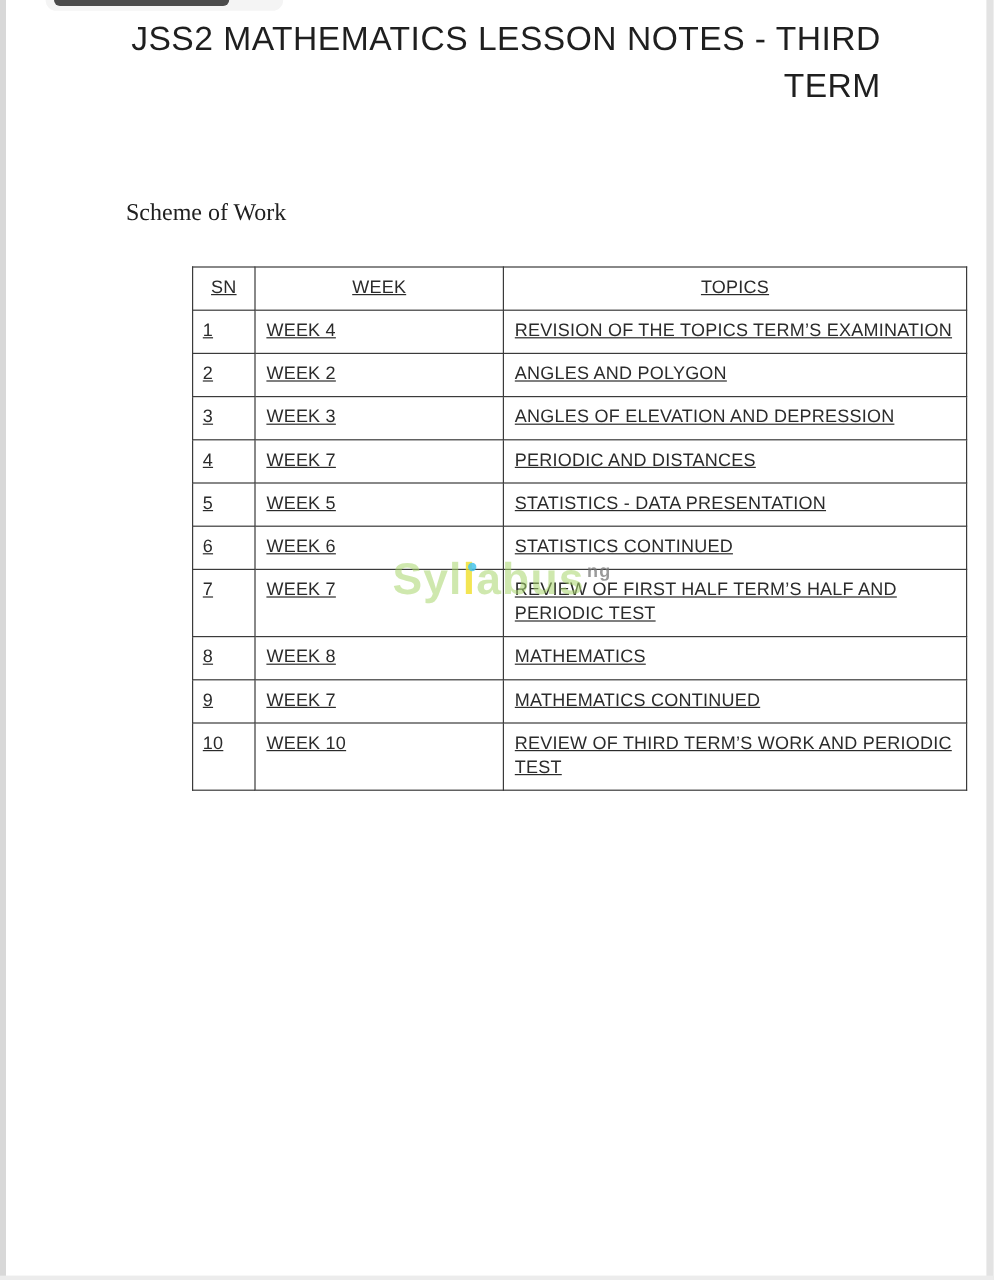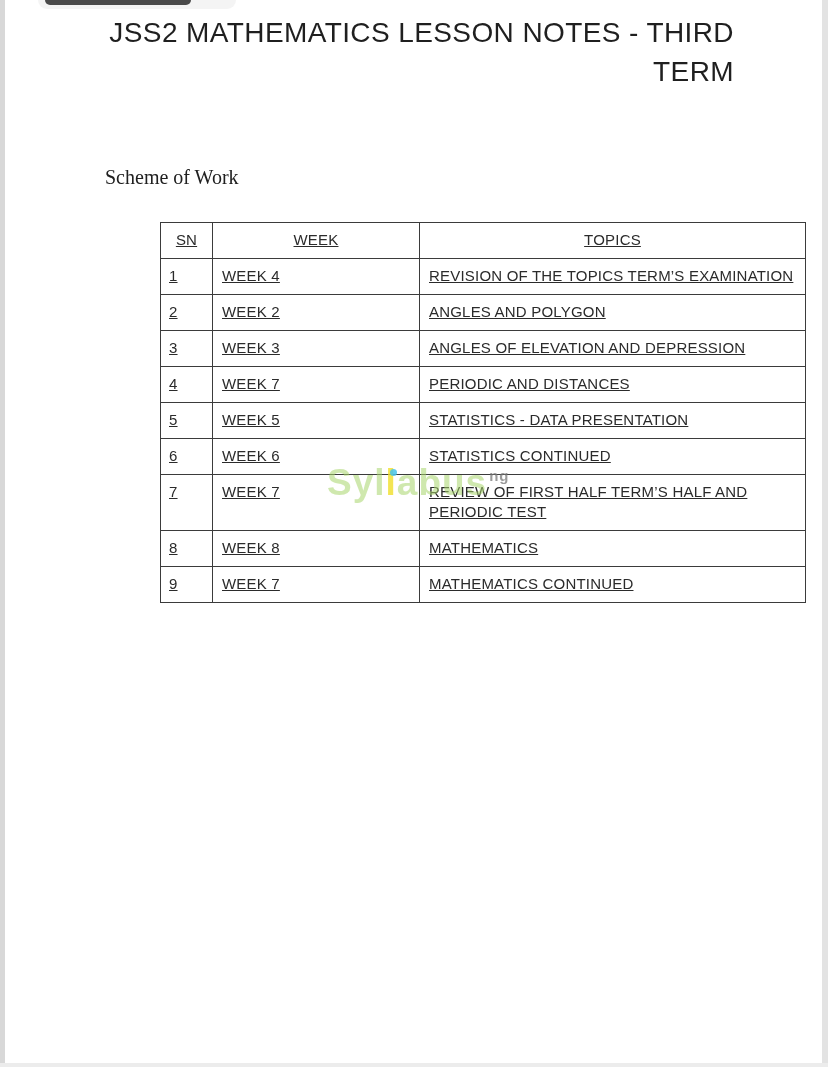--- a/index.html
+++ b/index.html
@@ -163,19 +163,24 @@
     <tr>
       <td class="sn-cell">8</td>
       <td>WEEK 8</td>
       <td>MATHEMATICS</td>
     </tr>
     <tr>
       <td class="sn-cell">9</td>
       <td>WEEK 7</td>
       <td>MATHEMATICS CONTINUED</td>
     </tr>
+    <tr>
+      <td class="sn-cell">10</td>
+      <td>WEEK 10</td>
+      <td>REVIEW OF THIRD TERM’S WORK AND PERIODIC TEST</td>
+    </tr>
   </tbody>
 </table>
 
 <div class="watermark">
   <span class="wm-green">Syl</span><span class="wm-yellow">l</span><span class="wm-green">abus</span><span class="wm-suffix">ng</span>
   <span class="wm-dot"></span>
 </div>
 
 </body></html>

